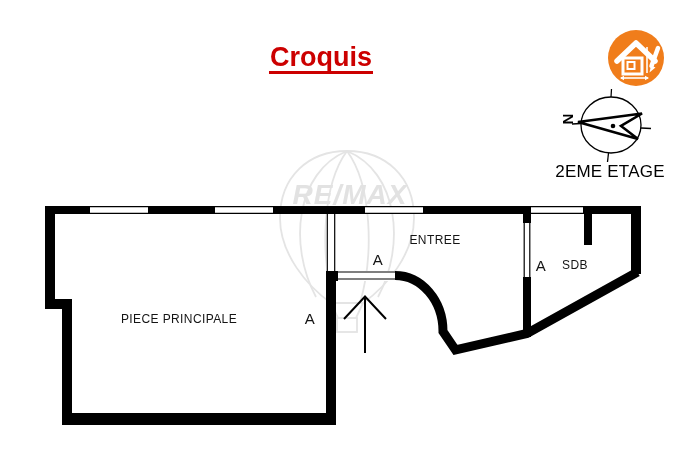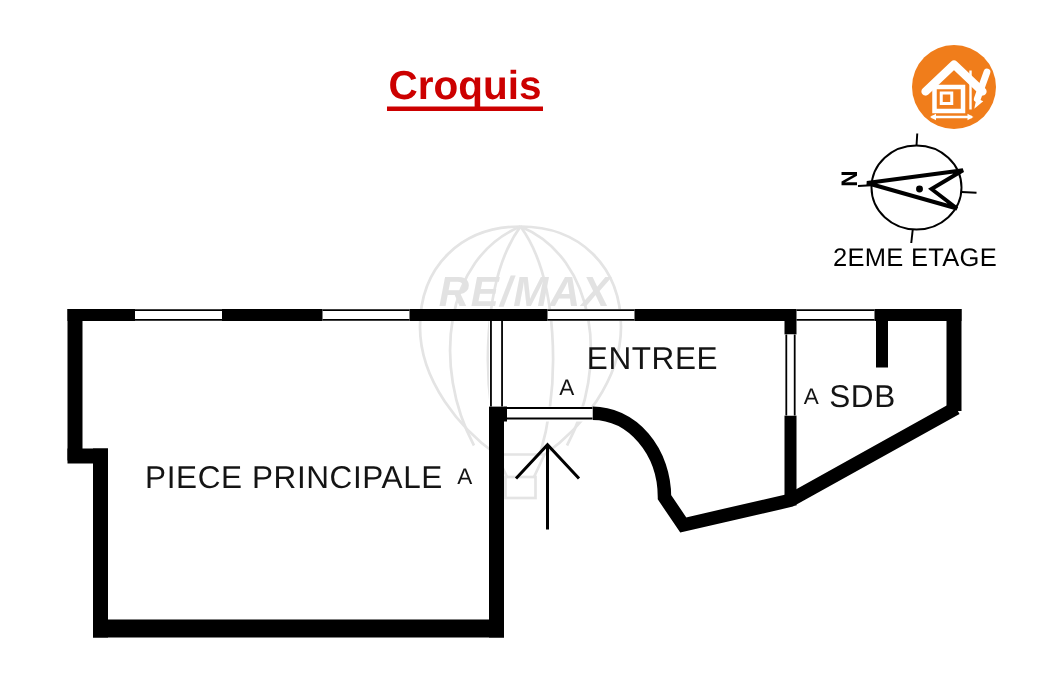--- a/index.html
+++ b/index.html
@@ -2,25 +2,25 @@
 <html><head>
 <meta charset="utf-8">
 <style>
   html,body{margin:0;padding:0;background:#fff;}
   #screen{
     position:relative;width:700px;height:451px;background:#ffffff;overflow:hidden;
     font-family:"Liberation Sans","DejaVu Sans",sans-serif;
   }
   .label{
     position:absolute;transform:translate(-50%,-50%);
-    font-size:21px;color:#141414;white-space:nowrap;letter-spacing:.4px;
+    font-size:12px;color:#141414;white-space:nowrap;letter-spacing:.4px;
   }
   .door-label{font-size:15px;}
   .page-title{
-    position:absolute;left:310px;top:43px;transform:translateX(-50%);
+    position:absolute;left:321px;top:43px;transform:translateX(-50%);
     font-size:27px;font-weight:bold;color:#cc0000;
     border-bottom:3px solid #cc0000;line-height:1.05;padding:0 1px 0 1px;
     white-space:nowrap;
   }
   .floor-label{
     position:absolute;left:610px;top:172px;transform:translate(-50%,-50%);
     font-size:17px;color:#000;white-space:nowrap;letter-spacing:.2px;text-align:right;
   }
   .compass-n{
     position:absolute;left:567px;top:119px;transform:translate(-50%,-50%) rotate(-90deg);
@@ -123,21 +123,21 @@
       <path d="M649.5,72.5 L651,65.5 L655.5,67.5 Z" fill="#fff"></path>
     </g>
   </svg>
 
   <div class="page-title">Croquis</div>
 
   <div class="floor-label">2EME ETAGE</div>
 
   <div class="compass-n">N</div>
 
-  <div class="label" style="left:196px;top:319px;text-align:right;">PIECE PRINCIPALE</div>
+  <div class="label" style="left:179px;top:319px;text-align:right;">PIECE PRINCIPALE</div>
 
   <div class="label" style="left:435px;top:240px;">ENTREE</div>
 
   <div class="label" style="left:575px;top:265px;text-align:center;">SDB</div>
 
   <div class="label door-label" style="left:310px;top:318px;">A</div>
 
   <div class="label door-label" style="left:378px;top:259px;">A</div>
 
   <div class="label door-label" style="left:541px;top:265px;">A</div>

